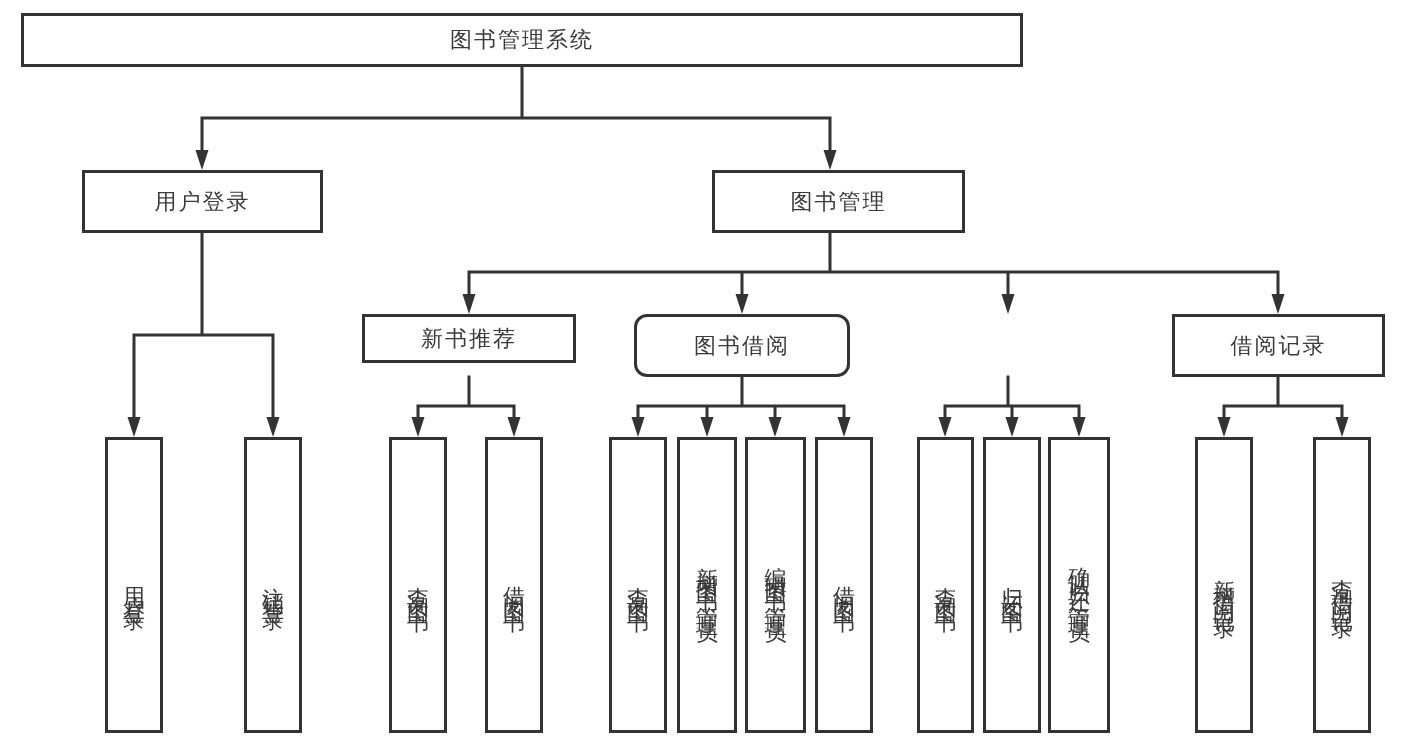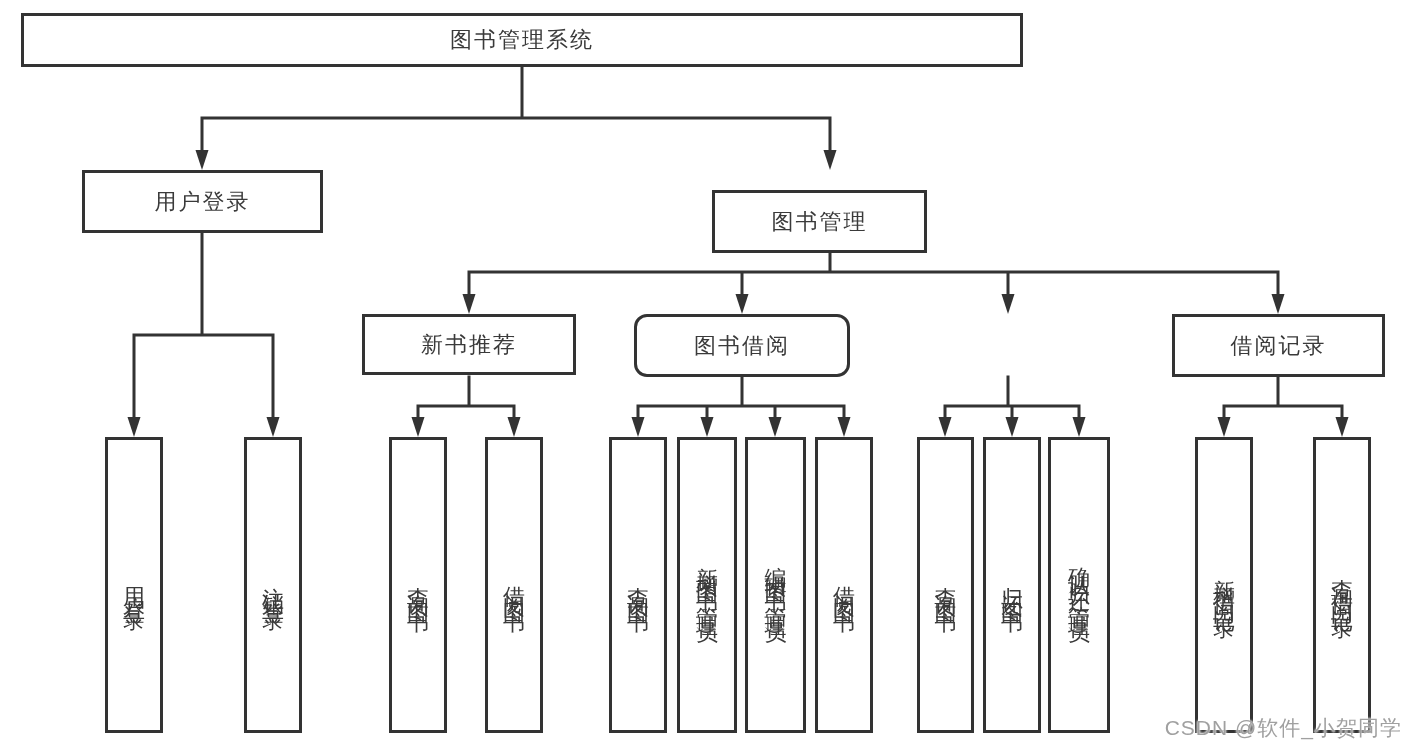--- a/index.html
+++ b/index.html
@@ -93,23 +93,23 @@
       <polygon points="1005.5,417 1018.5,417 1012,437"></polygon>
       <polygon points="1072.5,417 1085.5,417 1079,437"></polygon>
       <polygon points="1217.5,417 1230.5,417 1224,437"></polygon>
       <polygon points="1335.5,417 1348.5,417 1342,437"></polygon>
     </g>
   </svg>
 
   <div class="box" style="left:21px; top:13px; width:1002px; height:54px;">图书管理系统</div>
 
   <div class="box" style="left:82px; top:170px; width:241px; height:63px;">用户登录</div>
-  <div class="box" style="left:712px; top:170px; width:215px; height:63px;margin-top:20px;">图书管理</div>
+  <div class="box" style="left:712px; top:170px; width:253px; height:63px;">图书管理</div>
 
-  <div class="box" style="left:362px; top:314px; width:214px; height:61px;">新书推荐</div>
+  <div class="box" style="left:362px; top:314px; width:214px; height:49px;">新书推荐</div>
   <div class="box" style="left:634px; top:314px; width:216px; height:63px;border-radius:13px;">图书借阅</div>
   <div class="box" style="left:1172px; top:314px; width:213px; height:63px;">借阅记录</div>
 
   <div class="box vbox" style="left:105px; top:437px; width:58px; height:296px;">
     <span class="vtext">用户登录</span>
   </div>
   <div class="box vbox" style="left:244px; top:437px; width:58px; height:296px;">
     <span class="vtext">注销登录</span>
   </div>
 
@@ -143,15 +143,14 @@
     <span class="vtext">确认归还（管理员）</span>
   </div>
 
   <div class="box vbox" style="left:1195px; top:437px; width:58px; height:296px;">
     <span class="vtext">新增借阅记录</span>
   </div>
   <div class="box vbox" style="left:1313px; top:437px; width:58px; height:296px;">
     <span class="vtext">查询借阅记录</span>
   </div>
 
-  <div class="watermark">CSDN @软件_小贺同学</div>
 
 </div>
 
 </body></html>

